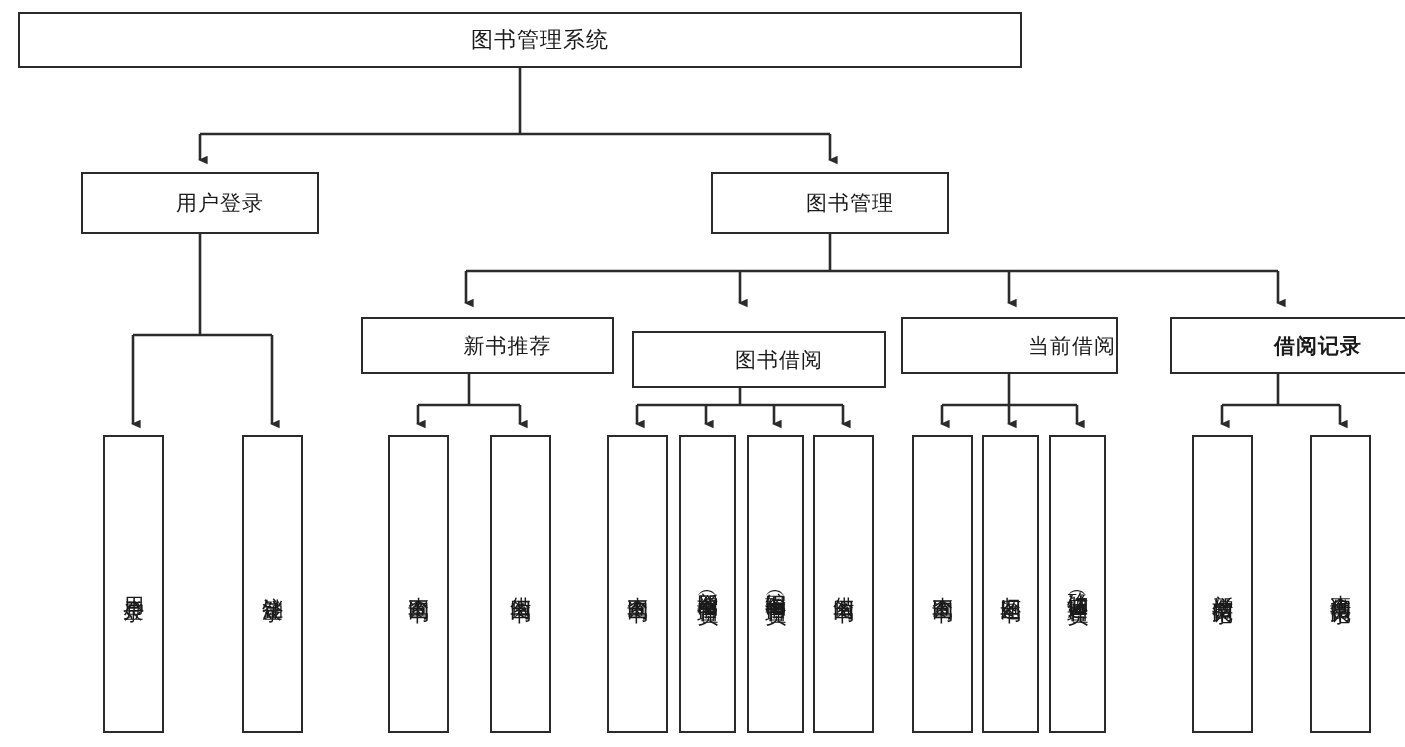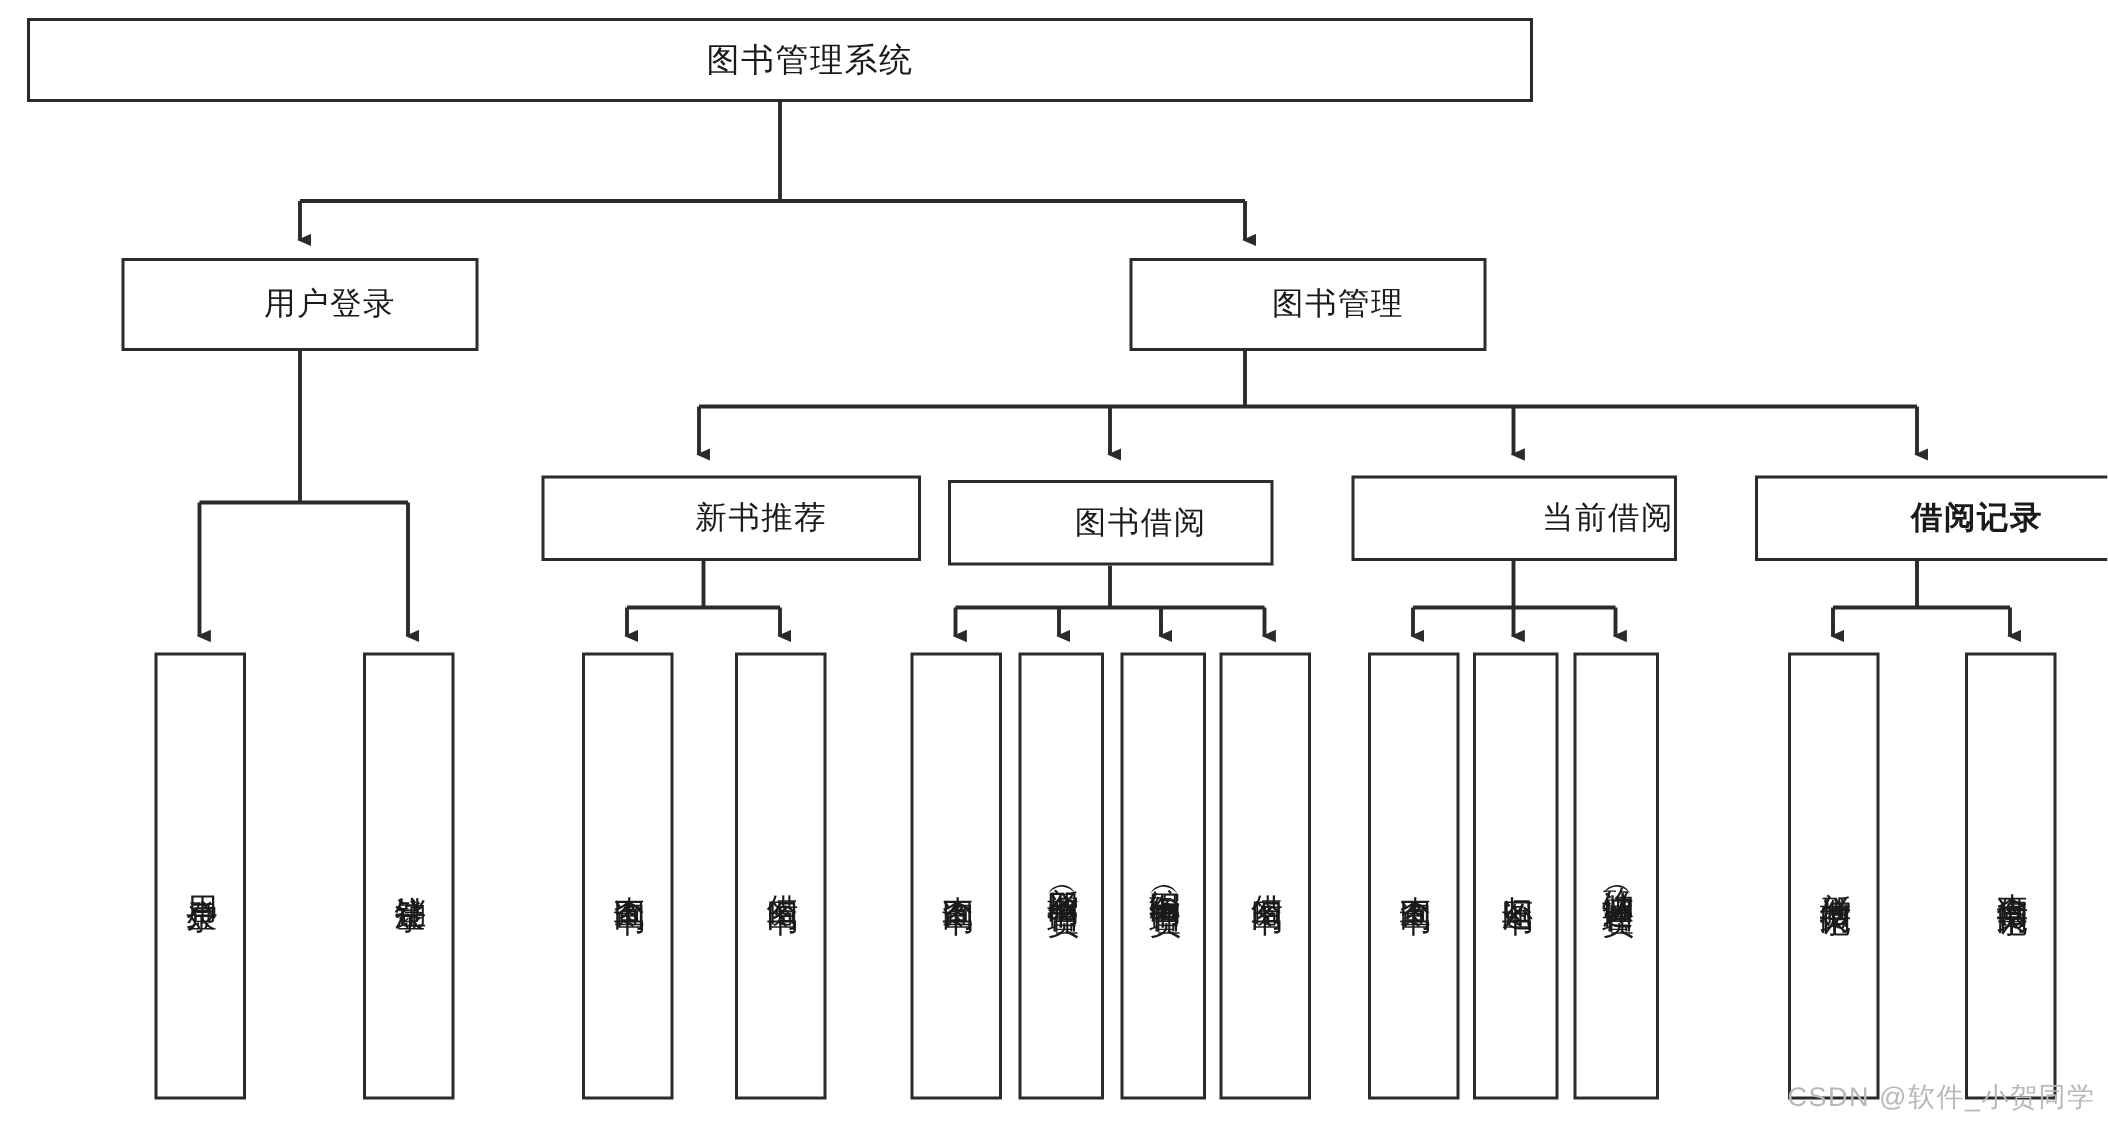--- a/index.html
+++ b/index.html
@@ -124,28 +124,28 @@
     </g>
   </svg>
 
   <div class="node horiz root" style="left:18px; top:12px; width:1004px; height:56px;">
     <span class="label">图书管理系统</span>
   </div>
 
   <div class="node horiz" style="left:81px; top:172px; width:238px; height:62px;">
     <span class="label">用户登录</span>
   </div>
-  <div class="node horiz" style="left:711px; top:172px; width:238px; height:62px;margin-left:42px;">
+  <div class="node horiz" style="left:711px; top:172px; width:238px; height:62px;">
     <span class="label">图书管理</span>
   </div>
 
   <div class="node horiz" style="left:361px; top:317px; width:253px; height:57px;">
     <span class="label">新书推荐</span>
   </div>
-  <div class="node horiz" style="left:632px; top:320px; width:217px; height:57px;">
+  <div class="node horiz" style="left:632px; top:331px; width:254px; height:57px;">
     <span class="label">图书借阅</span>
   </div>
   <div class="node horiz" style="left:901px; top:317px; width:217px; height:57px;justify-content:flex-end;">
     <span class="label">当前借阅</span>
   </div>
   <div class="node horiz" style="left:1170px; top:317px; width:256px; height:57px;font-weight:bold;">
     <span class="label">借阅记录</span>
   </div>
 
   <div class="node vert" style="left:103px; top:435px; width:61px; height:298px;">
@@ -185,14 +185,13 @@
     <span class="label">确认归还（管理员）</span>
   </div>
 
   <div class="node vert" style="left:1192px; top:435px; width:61px; height:298px;">
     <span class="label">新增借阅记录</span>
   </div>
   <div class="node vert" style="left:1310px; top:435px; width:61px; height:298px;">
     <span class="label">查询借阅记录</span>
   </div>
 
-  <div id="watermark">CSDN @软件_小贺同学</div>
 </div>
 
 </body></html>

